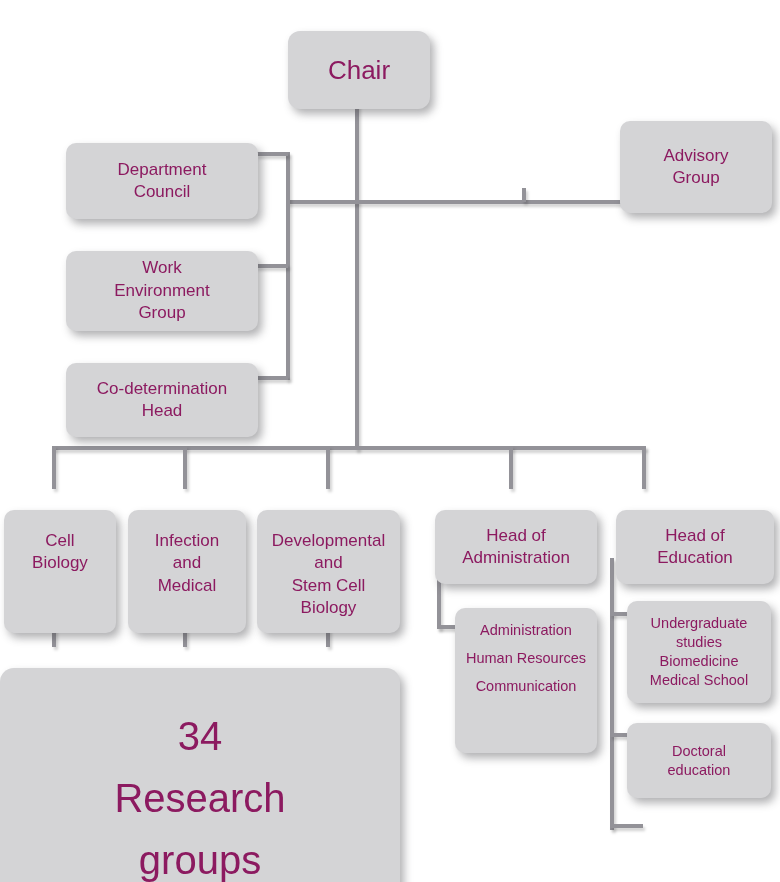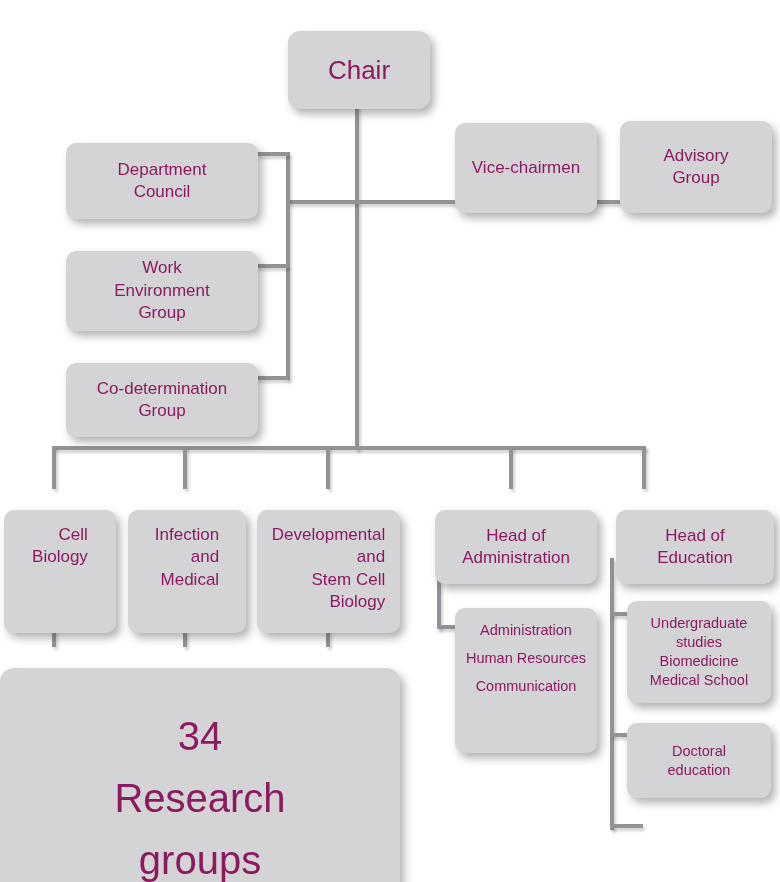--- a/index.html
+++ b/index.html
@@ -23,21 +23,21 @@
     color:#8c1a60;
     display:flex;
     align-items:center;
     justify-content:center;
     text-align:center;
     white-space:pre-line;
     font-size:17px;
     line-height:1.32;
     margin-top:23px;
   }
-  .box.top { align-items:flex-start; padding-top:14px;text-align:right; }
+  .box.top { align-items:flex-start; padding-top:20px; }
 
   .n-chair     { left:288px; top:8px;   width:142px; height:78px;  font-size:26px; border-radius:12px; }
   .n-dept      { left:66px;  top:120px; width:192px; height:76px; }
   .n-work      { left:66px;  top:228px; width:192px; height:80px; }
   .n-codet     { left:66px;  top:340px; width:192px; height:74px; }
   .n-vice      { left:455px; top:100px; width:142px; height:90px; }
   .n-advisory  { left:620px; top:98px;  width:152px; height:92px; }
   .n-cell      { left:4px;   top:487px; width:112px; height:123px; }
   .n-infection { left:128px; top:487px; width:118px; height:123px; }
   .n-dev       { left:257px; top:487px; width:143px; height:123px; }
@@ -114,22 +114,21 @@
   <div class="line l-edu-s2"></div>
   <div class="line l-edu-s3"></div>
 
   <div class="box n-chair">Chair</div>
   <div class="box n-dept">Department
 Council</div>
   <div class="box n-work">Work
 Environment
 Group</div>
   <div class="box n-codet">Co-determination
-Group</div>
-  <div class="box n-vice">Vice-chairmen</div>
+Head</div>
   <div class="box n-advisory">Advisory
 Group</div>
   <div class="box top n-cell">Cell
 Biology</div>
   <div class="box top n-infection">Infection
 and
 Medical</div>
   <div class="box top n-dev">Developmental
 and
 Stem Cell

